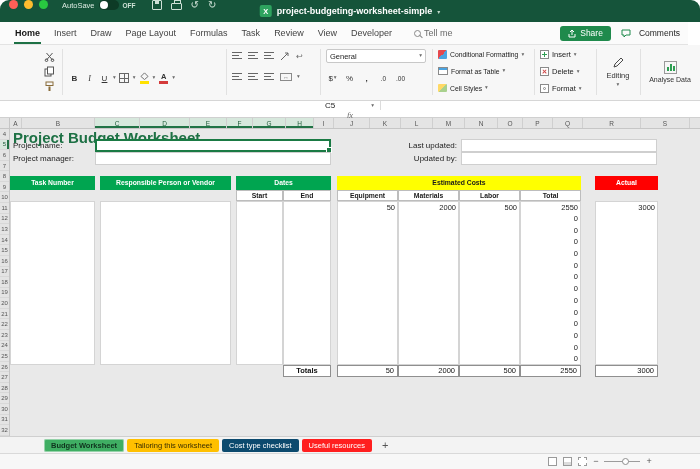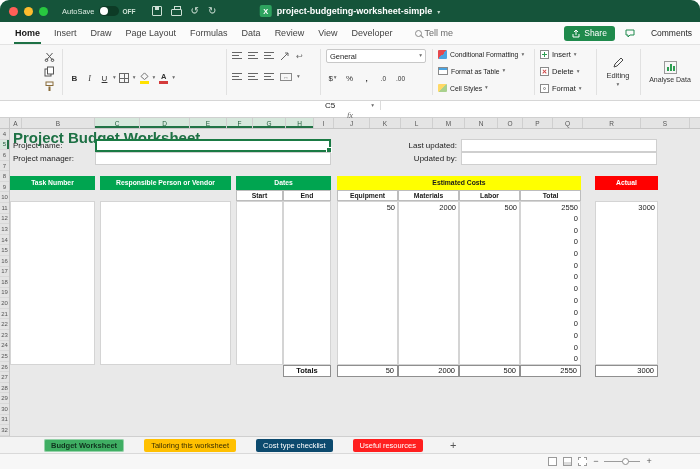--- a/index.html
+++ b/index.html
@@ -3,21 +3,21 @@
 <meta charset="utf-8">
 <style>
   * { margin:0; padding:0; box-sizing:border-box; }
   html,body { background:#ffffff; }
   .window { position:relative; width:700px; height:469px; overflow:hidden;
             font-family:"Liberation Sans", sans-serif; background:#fff;
             border-radius:9px 9px 0 0; }
 
   
   .titlebar { position:absolute; top:0; left:0; right:0; height:22px;
-              background:#15543a; display:flex; align-items:center; padding:0 9px; gap:6px; }
+              background:#15543a; display:flex; align-items:flex-start; padding:0 9px; gap:6px; }
   .tl { width:9px; height:9px; border-radius:50%; flex:none; }
   .tl.red{background:#ff5f57}.tl.yel{background:#febc2e}.tl.grn{background:#28c840}
   .autosave { display:flex; align-items:center; gap:4px; margin-left:8px;
               color:#dcebe2; font-size:7.5px; }
   .toggle { width:20px; height:10px; border-radius:5px; background:#0d3b26; position:relative; }
   .toggle .knob { position:absolute; left:1px; top:1px; width:8px; height:8px;
                   border-radius:50%; background:#fff; }
   .offlbl { font-size:6.5px; font-weight:bold; color:#cfe2d6; }
   .tb-icons { display:flex; gap:9px; margin-left:10px; align-items:center; }
   .ic-save { width:10px; height:10px; border:1px solid #cfe0d6; border-radius:1px; position:relative; }
@@ -27,36 +27,36 @@
                       border:1px solid #cfe0d6; border-bottom:none; }
   .tb-glyph { color:#cfe0d6; font-size:10px; line-height:10px; }
   .title-center { position:absolute; left:50%; top:0; height:22px; transform:translateX(-50%);
                   display:flex; align-items:center; gap:5px; }
   .xl-logo { width:12px; height:12px; background:#2ea35f; border-radius:2px; color:#fff;
              font-size:7.5px; font-weight:bold; display:flex; align-items:center; justify-content:center; }
   .doc-title { color:#fff; font-size:9px; white-space:nowrap;font-weight:bold; }
   .title-chev { color:#bfd8c9; font-size:6px; }
 
   
-  .tabsrow { position:absolute; top:22px; left:0; right:0; height:23px; background:#fbfbfb;
+  .tabsrow { position:absolute; top:22px; left:0; right:12px; height:23px; background:#fbfbfb;
              border-bottom:1px solid #e3e3e3; display:flex; align-items:center; padding:0 8px; }
   #ribbonTabs { display:flex; align-items:center; height:100%; }
   .rtab { padding:0 7px; font-size:9px; color:#434343; height:100%; display:flex;
           align-items:center; position:relative; white-space:nowrap; gap:3px; }
   .rtab.active { font-weight:bold; color:#141414; }
   .rtab.active::after { content:""; position:absolute; left:6px; right:6px; bottom:0;
                         height:2px; background:#1e7145; }
   .rtab.tellme { color:#6b6b6b; margin-left:8px; }
   .mag { width:7px; height:7px; border:1px solid #8a8a8a; border-radius:50%; position:relative; flex:none; }
   .mag::after { content:""; position:absolute; width:4px; height:1px; background:#8a8a8a;
                 bottom:-1px; right:-3px; transform:rotate(45deg); }
   .tr-right { margin-left:auto; display:flex; align-items:center; gap:10px; }
   .share-btn { background:#1f8a4c; color:#fff; font-size:8.5px; height:15px; border-radius:3px;
                display:flex; align-items:center; gap:4px; padding:0 8px; }
-  .comments-btn { display:flex; align-items:center; gap:16px; font-size:8.5px; color:#1f1f1f; }
+  .comments-btn { display:flex; align-items:center; gap:8px; font-size:8.5px; color:#1f1f1f; }
 
   
   .ribbon { position:absolute; top:45px; left:0; right:0; height:56px; background:#f7f7f7;
             border-bottom:1px solid #d6d6d6; font-size:8px; color:#333; }
   .gdiv { position:absolute; top:4px; bottom:5px; width:1px; background:#e1e1e1; }
   .bigbtn { position:absolute; display:flex; flex-direction:column; align-items:center;
             justify-content:center; gap:2px; color:#333; }
   .bigbtn .blabel { font-size:7.5px; white-space:nowrap; }
   .chev { font-size:5.5px; color:#6a6a6a; line-height:1; }
   .ic-clip { width:12px; height:14px; border:1px solid #5f5f5f; border-radius:2px; position:relative; background:#fff; }
@@ -145,21 +145,21 @@
          color:#1a1a1a; padding-right:3px; }
   #zeroStack { position:absolute; left:520px; width:61px; top:213px; }
   .zrow { height:11.7px; line-height:11.7px; text-align:right; font-size:7.5px; color:#1a1a1a;
           padding-right:3px; }
   .tcell { position:absolute; top:365px; height:12px; background:#fff; border:1px solid #8f8f8f;
            font-size:7.5px; line-height:10px; text-align:right; padding-right:3px; color:#111; }
   .tcell.lbl { text-align:center; font-weight:bold; padding-right:0; }
 
   
   .stabs { position:absolute; top:436px; left:0; right:0; height:17px; background:#f3f3f3;
-           border-top:1px solid #cfcfcf; display:flex; align-items:center; padding-left:44px; gap:20px; }
+           border-top:1px solid #cfcfcf; display:flex; align-items:center; padding-left:44px; gap:3px; }
   .stab { height:13px; line-height:13px; padding:0 7px; font-size:7.5px; border-radius:2px;
           white-space:nowrap; }
   .stab.active { font-weight:bold; box-shadow:inset 0 0 0 1px rgba(255,255,255,.45); }
   .addsheet { margin-left:7px; color:#555; font-size:11px; line-height:11px; }
 
   
   .statusbar { position:absolute; top:453px; left:0; right:0; height:16px; background:#f7f7f7;
                border-top:1px solid #d9d9d9; display:flex; align-items:center; padding:0 9px; }
   .sb-right { margin-left:auto; display:flex; align-items:center; gap:6px; }
   .viewic { width:9px; height:9px; border:1px solid #9a9a9a; background:#fff; }
@@ -211,21 +211,21 @@
         <div class="rtab">
           <span>Draw</span>
         </div>
         <div class="rtab">
           <span>Page Layout</span>
         </div>
         <div class="rtab">
           <span>Formulas</span>
         </div>
         <div class="rtab">
-          <span>Data</span>
+          <span>Task</span>
         </div>
         <div class="rtab">
           <span>Review</span>
         </div>
         <div class="rtab">
           <span>View</span>
         </div>
         <div class="rtab">
           <span>Developer</span>
         </div>

